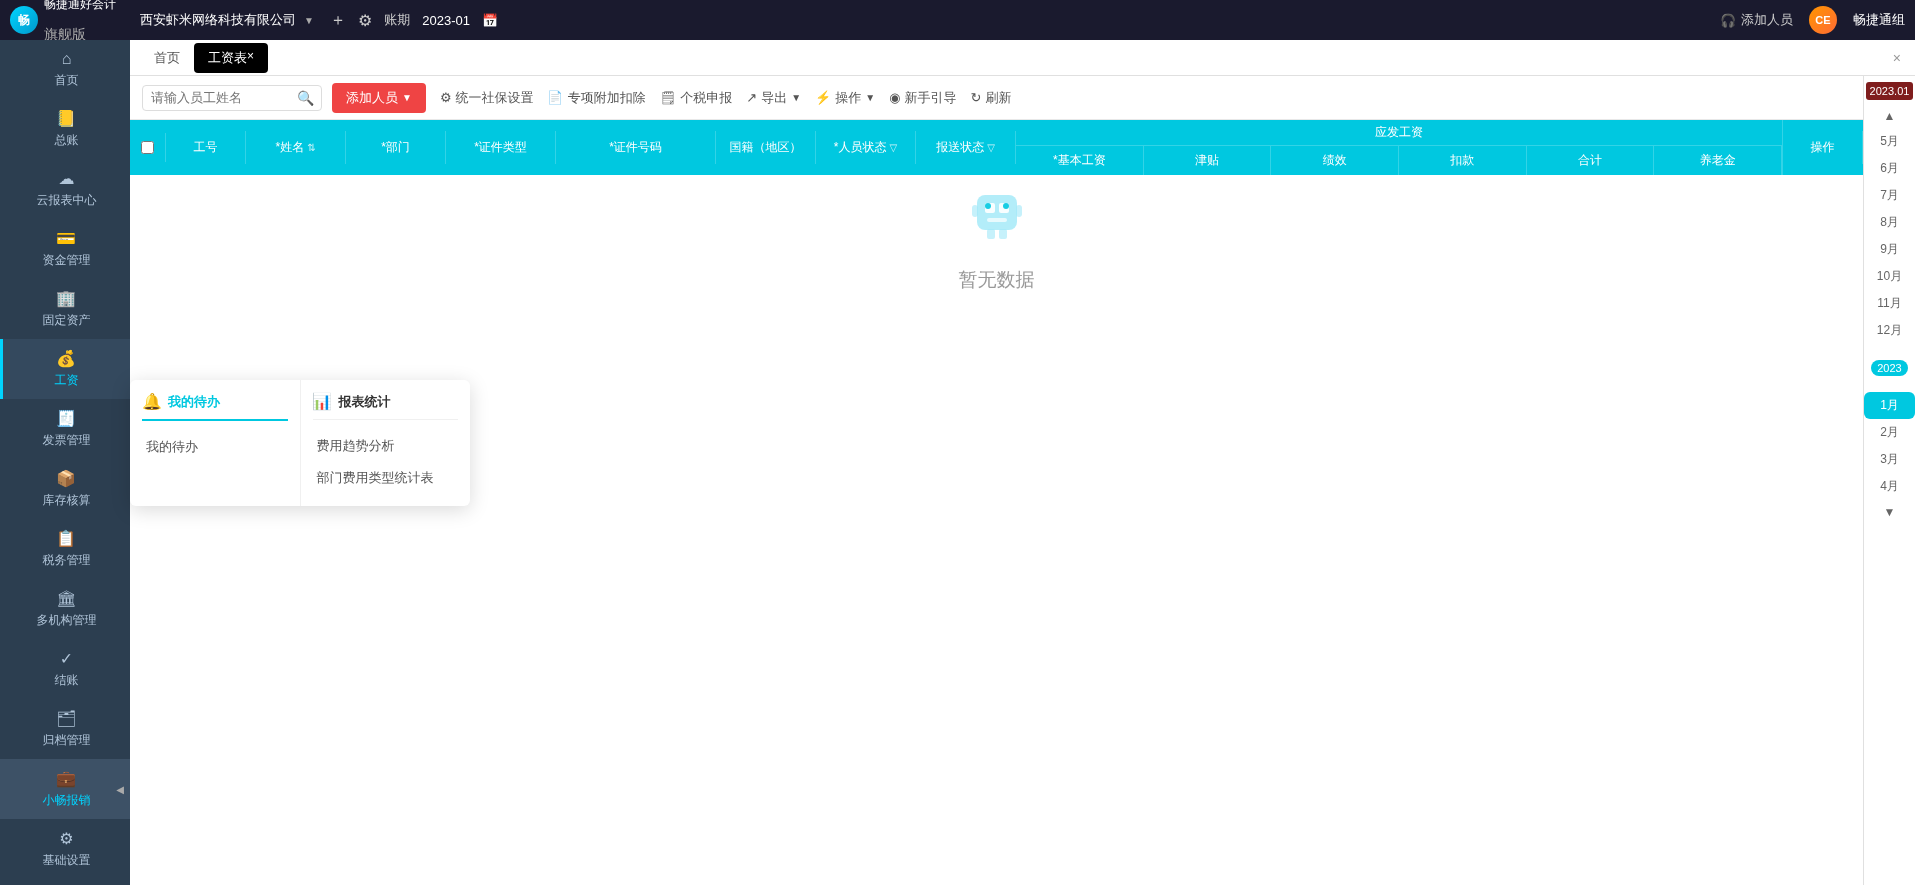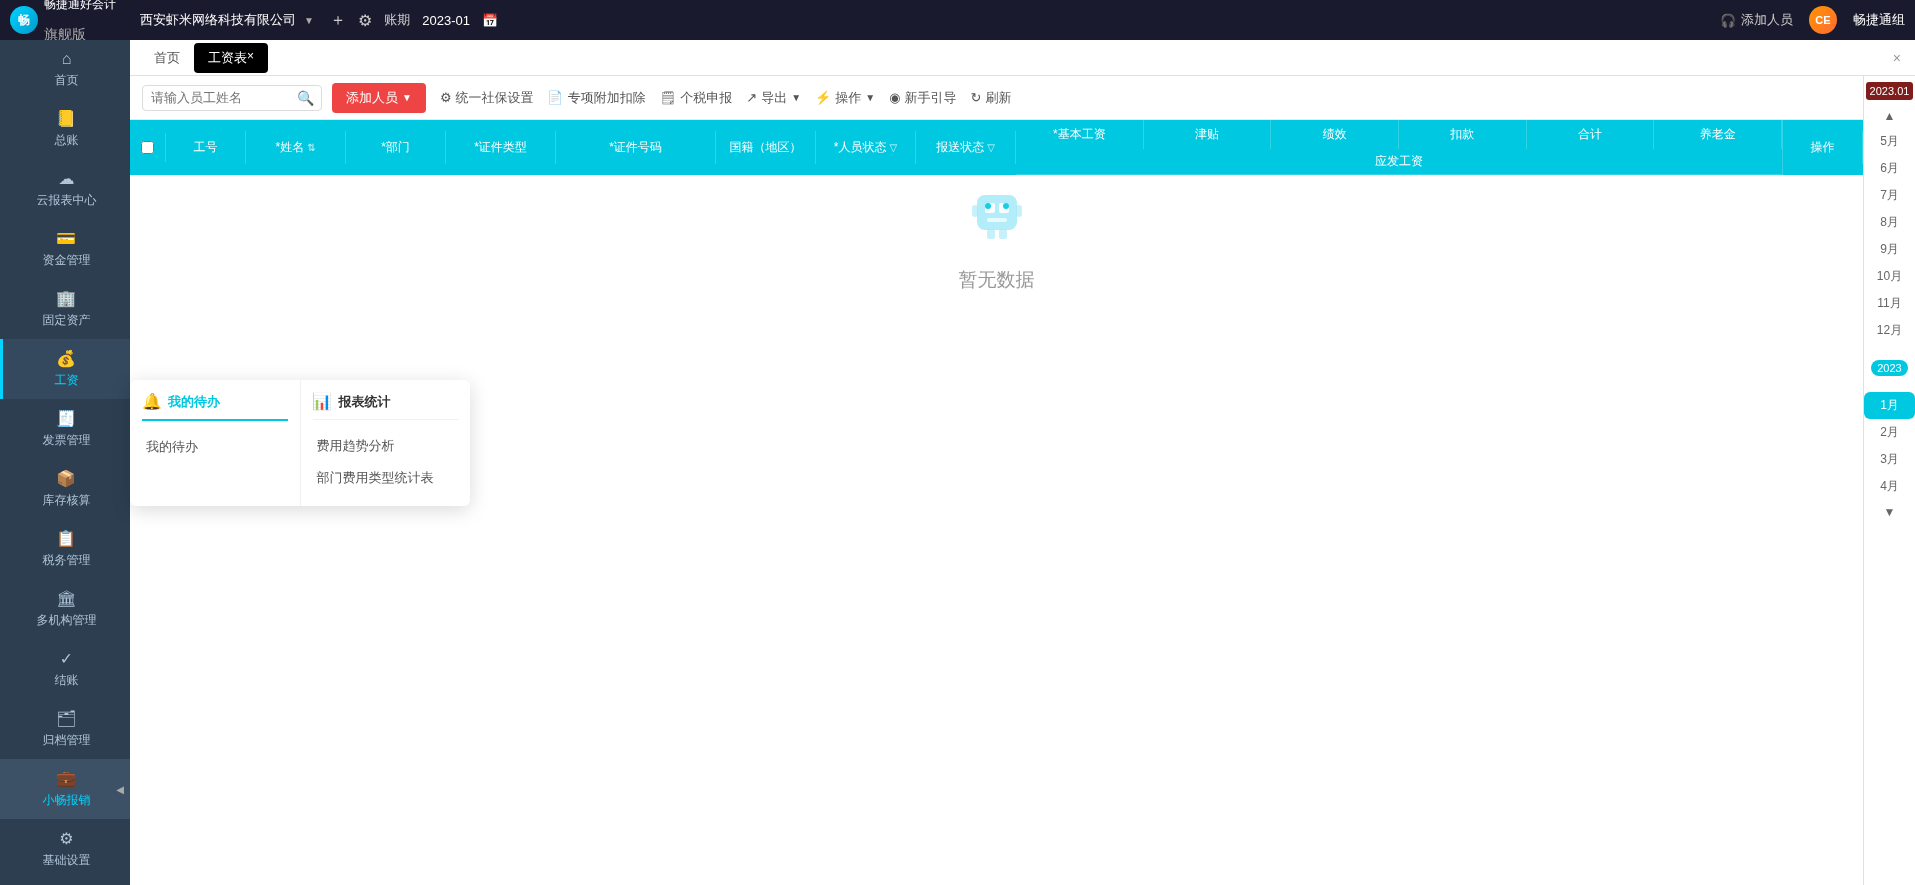--- a/index.html
+++ b/index.html
@@ -269,29 +269,29 @@
             <div class="th person-status" style="display:flex;align-items:center;gap:3px;">
               <span>*人员状态</span>
               <span class="filter-icon">▽</span>
             </div>
             <div class="th report-status" style="display:flex;align-items:center;gap:3px;text-align:center;">
               <span>报送状态</span>
               <span class="filter-icon">▽</span>
             </div>
 
             <div style="flex:1; display:flex; flex-direction:column; border-right:1px solid rgba(255,255,255,0.2);">
+              <div style="text-align:center; color:#fff; font-size:12px; padding:4px; border-bottom:1px solid rgba(255,255,255,0.2);">应发工资</div>
               <div style="display:flex;">
                 <div class="th-sub">*基本工资</div>
                 <div class="th-sub">津贴</div>
                 <div class="th-sub">绩效</div>
                 <div class="th-sub">扣款</div>
                 <div class="th-sub">合计</div>
                 <div class="th-sub">养老金</div>
               </div>
-              <div style="text-align:center; color:#fff; font-size:12px; padding:4px; border-bottom:1px solid rgba(255,255,255,0.2);">应发工资</div>
             </div>
             <div class="th ops">操作</div>
           </div>
         </div>
 
         <div class="table-body">
           <div class="empty-state">
 
             <svg class="empty-icon" viewBox="0 0 80 80" xmlns="http://www.w3.org/2000/svg">
               <rect x="20" y="20" width="40" height="35" rx="8" fill="#a0e8f8" opacity="0.8"></rect>

